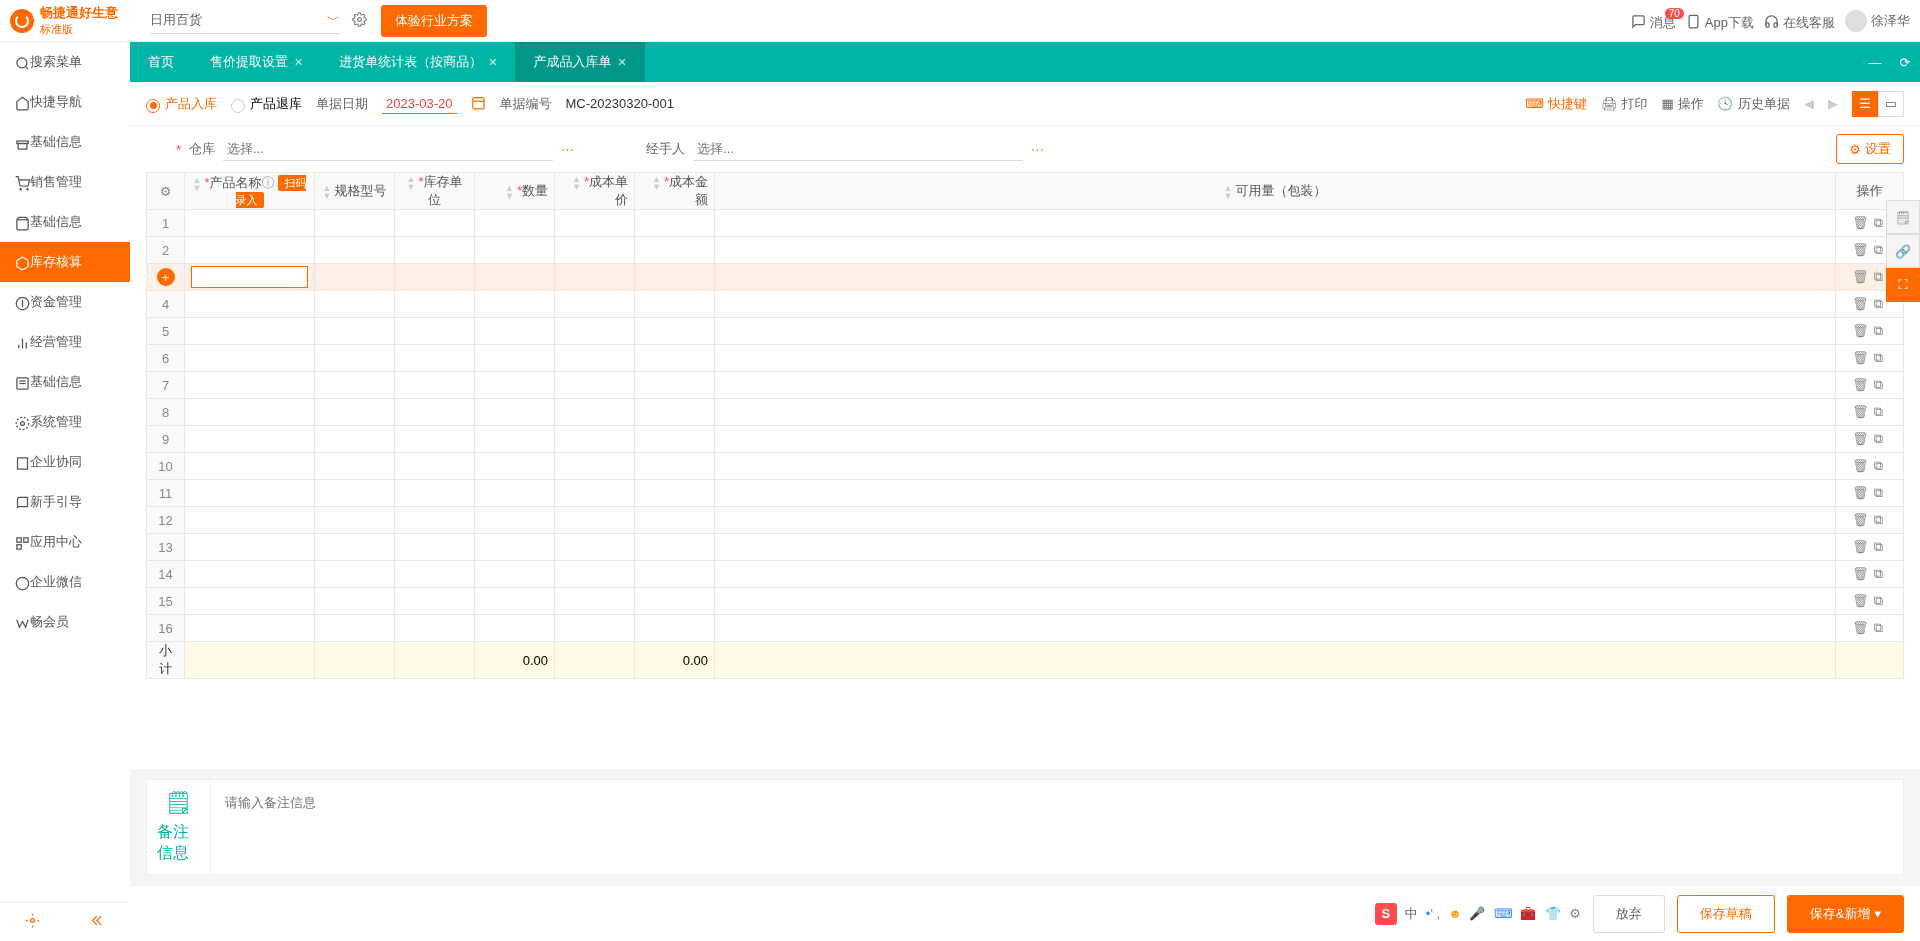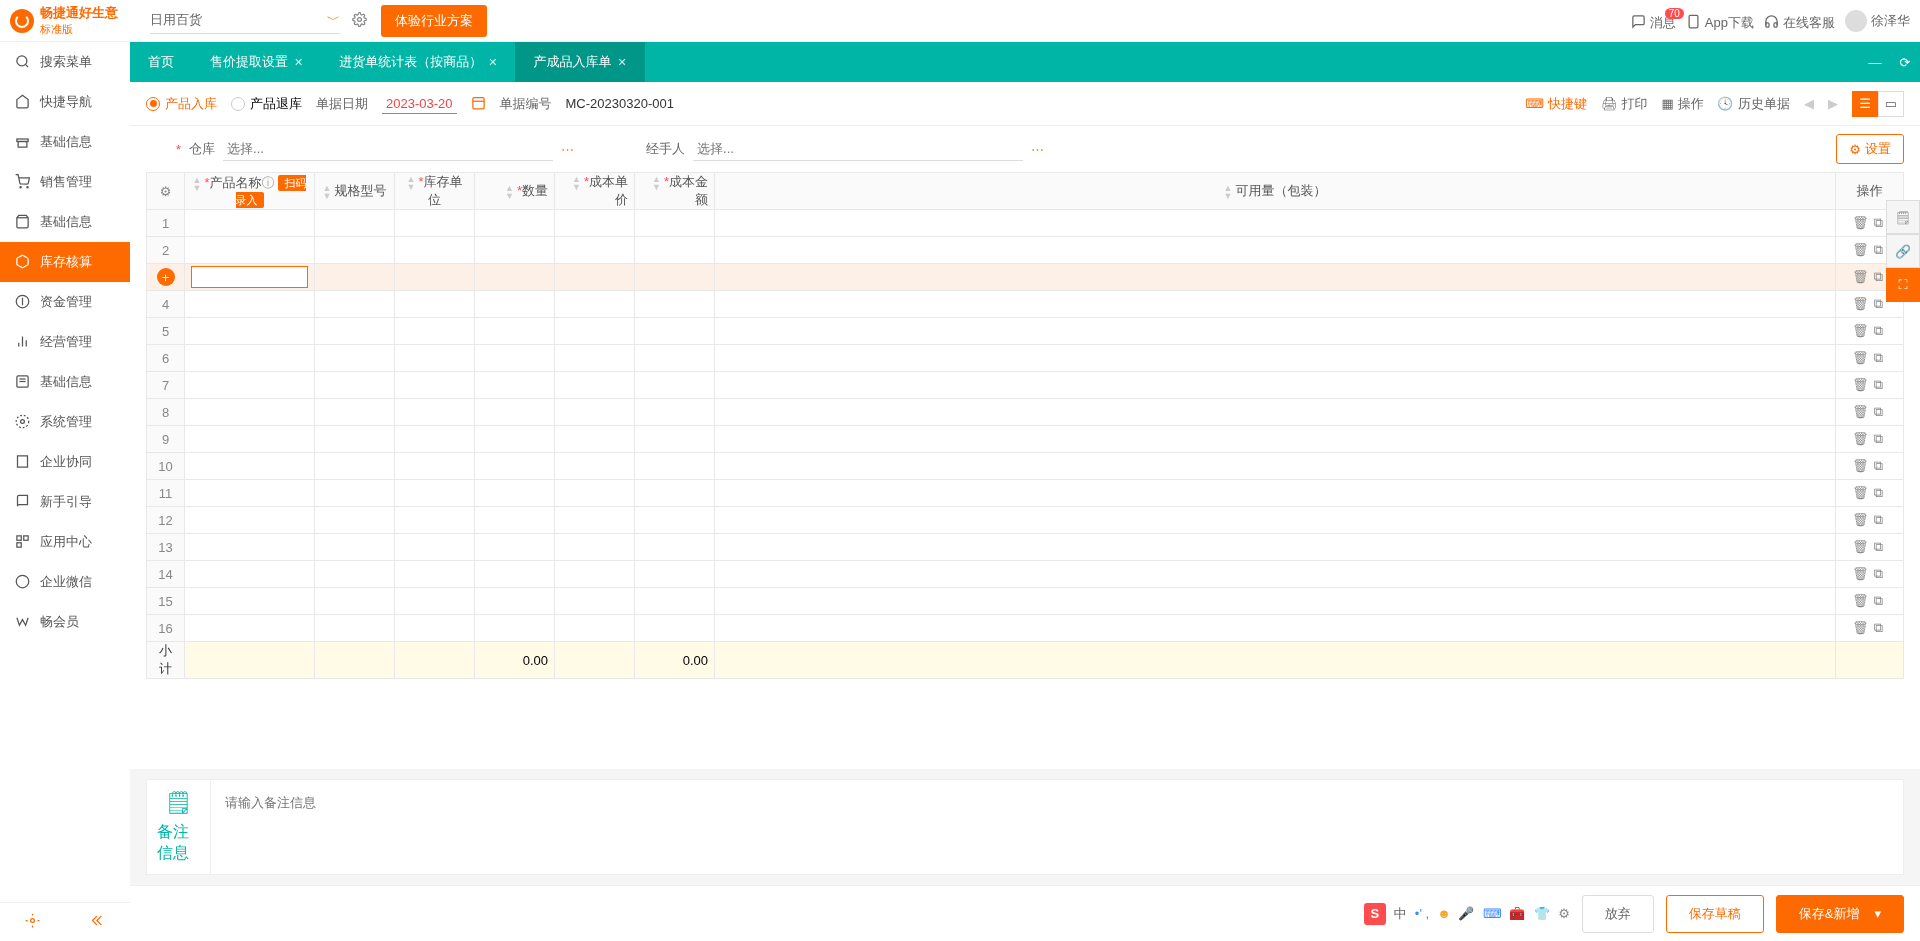--- a/index.html
+++ b/index.html
@@ -13,34 +13,34 @@
 .shop-sel{margin-left:20px;display:flex;align-items:center;color:#666;border-bottom:1px solid #ddd;width:190px;padding:4px 0}
 .shop-sel .chev{margin-left:auto;color:#ff6a00}
 .gear-top{margin-left:12px;color:#888}
 .exp-btn{margin-left:14px;background:#ff6a00;color:#fff;padding:7px 14px;border-radius:3px;border:none;cursor:pointer}
 .top-right{margin-left:auto;display:flex;align-items:flex-end;gap:10px;color:#666}
 .top-right .item{display:flex;align-items:center;gap:4px;cursor:pointer;position:relative}
 .badge{position:absolute;top:-6px;right:-8px;background:#ff4d4f;color:#fff;border-radius:8px;font-size:10px;padding:0 4px}
 .avatar{width:22px;height:22px;background:#ddd;border-radius:50%}
 .layout{display:flex;height:calc(100vh - 42px)}
 .sidebar{width:130px;background:#fff;display:flex;flex-direction:column}
-.side-item{display:flex;align-items:flex-start;padding:11px 14px;color:#555;cursor:pointer;gap:10px}
+.side-item{display:flex;align-items:flex-end;padding:11px 14px;color:#555;cursor:pointer;}
 .side-item.active{background:#ff6a00;color:#fff}
 .side-item .icn{width:16px;height:16px;display:flex;align-items:center;justify-content:center}
 .side-bottom{margin-top:auto;display:flex;border-top:1px solid #eee}
 .side-bottom .b{flex:1;padding:10px;text-align:center;color:#ff6a00;cursor:pointer}
 .main{flex:1;display:flex;flex-direction:column;min-width:0}
 .tabbar{height:40px;background:#00b5a5;display:flex;align-items:center;color:#fff}
 .tab{padding:0 18px;height:100%;display:flex;align-items:center;gap:6px;cursor:pointer}
 .tab.active{background:#009688}
 .tab .cls{font-size:11px;opacity:.8}
 .tabbar-right{margin-left:auto;display:flex}
 .tabbar-right .tb{width:30px;height:40px;display:flex;align-items:center;justify-content:center;cursor:pointer}
 .toolbar{height:44px;background:#fff;display:flex;align-items:center;padding:0 16px;gap:14px;border-bottom:1px solid #eee}
-.radio{display:flex;align-items:center;gap:5px;cursor:pointer}
+.radio{display:flex;align-items:flex-end;gap:5px;cursor:pointer}
 .radio .dot{width:14px;height:14px;border:1px solid #ccc;border-radius:50%;display:flex;align-items:center;justify-content:center}
 .radio.active .dot{border-color:#ff6a00}
 .radio.active .dot::after{content:"";width:7px;height:7px;background:#ff6a00;border-radius:50%}
 .radio.active{color:#ff6a00}
 .tb-label{color:#666}
 .tb-val{color:#ef4444;border-bottom:1px solid #ff6a00;padding:2px 4px}
 .tb-right{margin-left:auto;display:flex;align-items:center;gap:14px;color:#666}
 .tb-right .itm{display:flex;align-items:center;gap:4px;cursor:pointer}
 .tb-right .hk{color:#ff6a00}
 .view-tg{display:flex}
@@ -71,21 +71,21 @@
 .remark{margin:10px 16px;background:#fff;display:flex;border:1px solid #eee}
 .remark .lft{width:64px;padding:10px;display:flex;flex-direction:column;align-items:center;gap:6px;border-right:1px solid #eee;color:#00b5a5}
 .remark .lft .icn{font-size:22px}
 .remark textarea{flex:1;border:none;padding:14px;outline:none;resize:none;color:#999}
 .footer{height:56px;background:#fff;display:flex;align-items:center;padding:0 16px;gap:12px;border-top:1px solid #eee}
 .ime{margin-left:auto;display:flex;align-items:center;gap:8px;color:#666}
 .ime .s{width:22px;height:22px;background:#ff4d4f;color:#fff;border-radius:3px;display:flex;align-items:center;justify-content:center;font-weight:bold}
 .btn{padding:9px 22px;border-radius:3px;cursor:pointer;border:1px solid #ddd;background:#fff}
 .btn.ghost{color:#666}
 .btn.outline{border-color:#ff6a00;color:#ff6a00}
-.btn.primary{background:#ff6a00;color:#fff;border-color:#ff6a00;display:flex;align-items:center;gap:15px}
+.btn.primary{background:#ff6a00;color:#fff;border-color:#ff6a00;display:flex;align-items:center;gap:4px}
 .side-float{position:fixed;right:0;top:200px;display:flex;flex-direction:column}
 .side-float .f{width:34px;height:34px;background:#f5f5f5;border:1px solid #ddd;display:flex;align-items:center;justify-content:center;cursor:pointer;color:#888}
 .side-float .f.active{background:#ff6a00;color:#fff;border-color:#ff6a00}
 .th-right{text-align:right}
 svg{width:15px;height:15px}
 </style>
 </head>
 <body>
 
 <div class="topbar">

